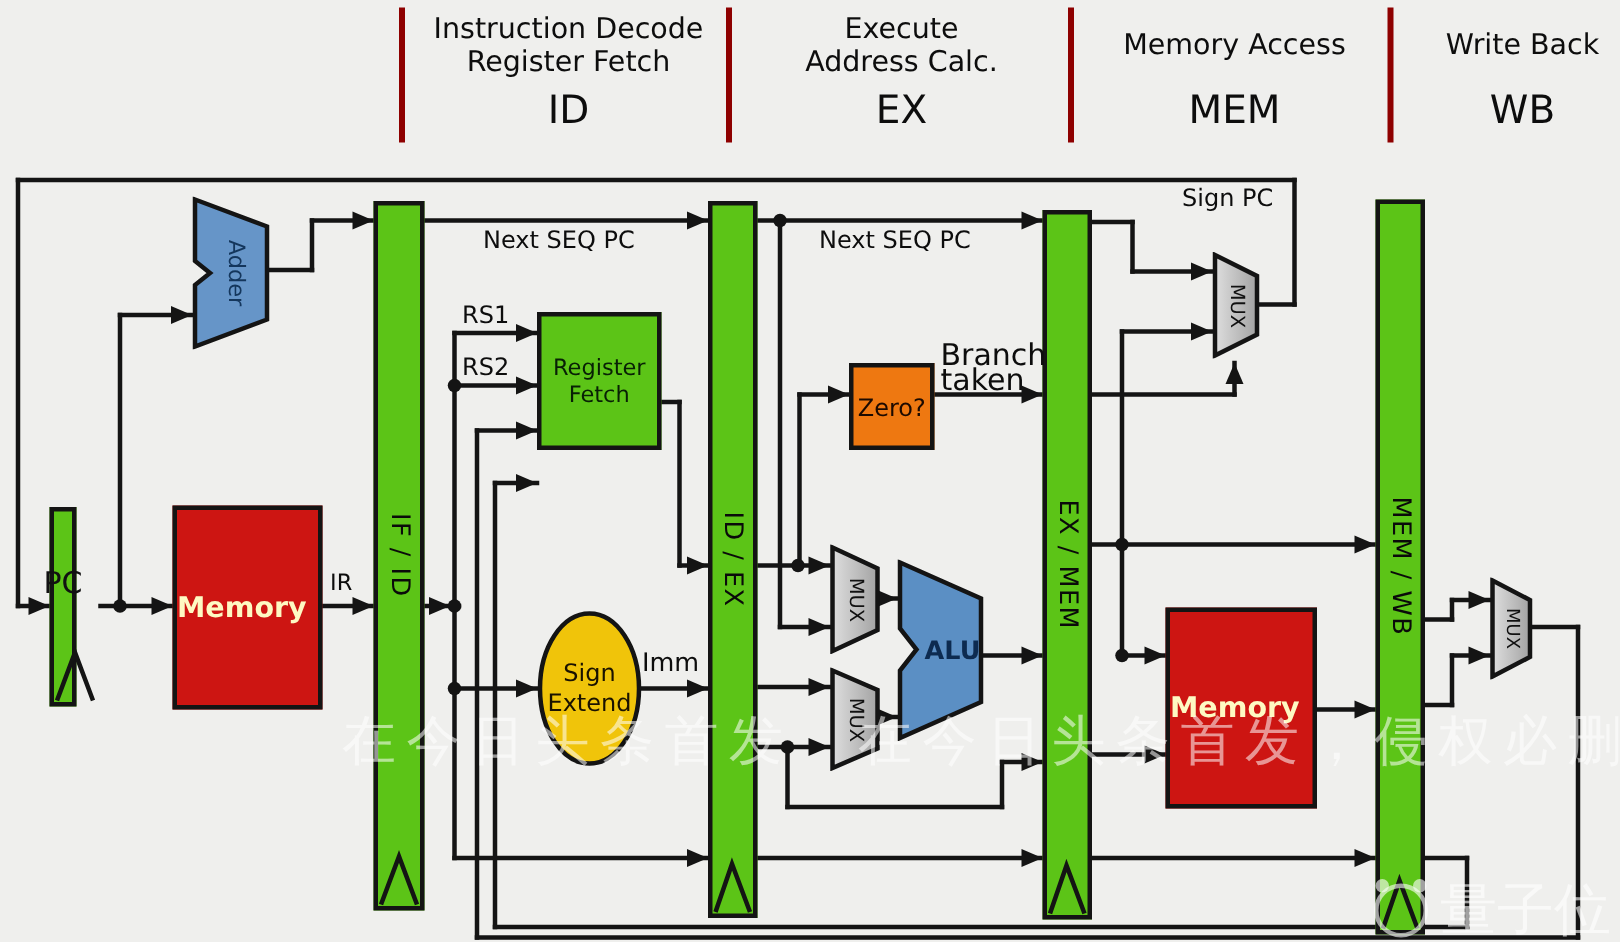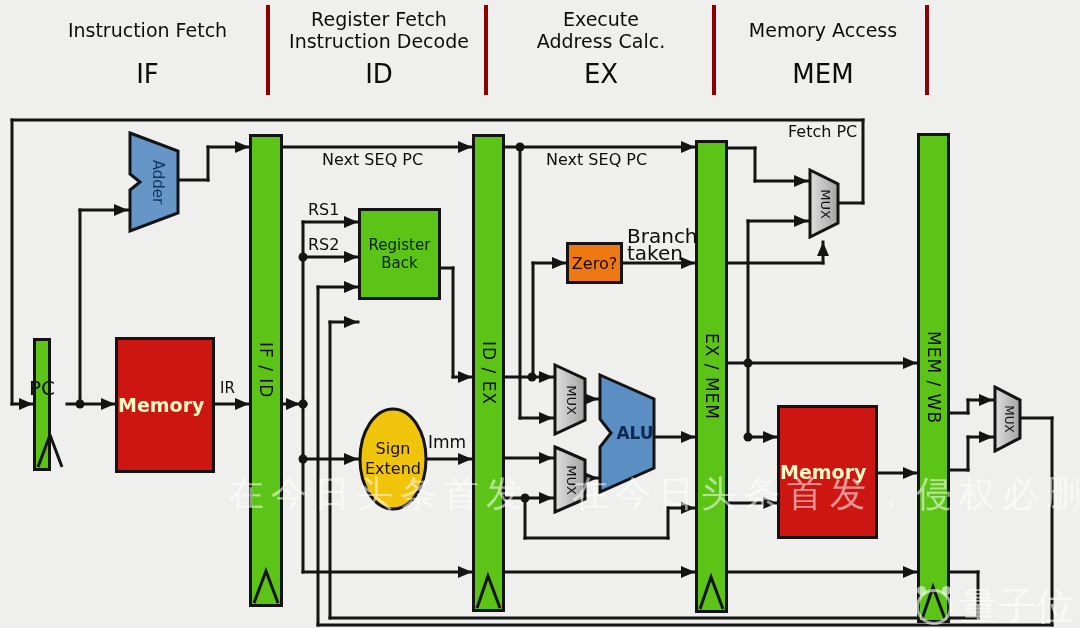--- a/index.html
+++ b/index.html
@@ -39,52 +39,52 @@
     margin-right:8px;position:relative;}
   #logo .pawicon:before,#logo .pawicon:after{content:"";position:absolute;width:9px;height:9px;
     border-radius:50%;background:rgba(255,255,255,0.6);top:-6px;}
   #logo .pawicon:before{left:-2px;} #logo .pawicon:after{right:-2px;}
 </style>
 </head>
 <body>
 
 <div id="canvas">
 
-  <div class="stage" style="left:30px;width:235px;">
-    <div class="title">
-        <span>Instruction Fetch</span>
-        <span></span>
-      </div>
-    <div class="abbr">IF</div>
-  </div>
   <div class="sep" style="left:266px;background:#8e0000;"></div>
   <div class="stage" style="left:280px;width:198px;">
     <div class="title">
+        <span>Instruction Decode</span>
         <span>Register Fetch</span>
-        <span>Instruction Decode</span>
       </div>
     <div class="abbr">ID</div>
   </div>
   <div class="sep" style="left:484px;background:#8e0000;"></div>
   <div class="stage" style="left:496px;width:210px;">
     <div class="title">
         <span>Execute</span>
         <span>Address Calc.</span>
       </div>
     <div class="abbr">EX</div>
   </div>
   <div class="sep" style="left:712px;background:#8e0000;"></div>
   <div class="stage" style="left:724px;width:198px;">
     <div class="title">
         <span>Memory Access</span>
         <span></span>
       </div>
     <div class="abbr">MEM</div>
   </div>
   <div class="sep" style="left:925px;background:#8e0000;"></div>
+  <div class="stage" style="left:950px;width:130px;">
+    <div class="title">
+        <span>Write Back</span>
+        <span></span>
+      </div>
+    <div class="abbr">WB</div>
+  </div>
 
   <svg id="wires" width="1080" height="628">
       <line x1="12" y1="120" x2="863" y2="120" stroke="#141414" stroke-width="3" stroke-linecap="square"></line>
       <line x1="12" y1="404" x2="33" y2="404" stroke="#141414" stroke-width="3" stroke-linecap="square"></line>
       <line x1="67" y1="404" x2="115" y2="404" stroke="#141414" stroke-width="3" stroke-linecap="square"></line>
       <line x1="80" y1="210" x2="128" y2="210" stroke="#141414" stroke-width="3" stroke-linecap="square"></line>
       <line x1="178" y1="180" x2="208" y2="180" stroke="#141414" stroke-width="3" stroke-linecap="square"></line>
       <line x1="208" y1="147" x2="249" y2="147" stroke="#141414" stroke-width="3" stroke-linecap="square"></line>
       <line x1="283" y1="147" x2="472" y2="147" stroke="#141414" stroke-width="3" stroke-linecap="square"></line>
       <line x1="505" y1="147" x2="695" y2="147" stroke="#141414" stroke-width="3" stroke-linecap="square"></line>
@@ -234,24 +234,24 @@
   <div class="redbox comp" style="left:115px;top:337px;width:100px;height:136px;background:#cd1512;">
     <span>Memory</span>
   </div>
 
   <div class="redbox comp" style="left:777px;top:405px;width:101px;height:134px;background:#cd1512;">
     <span>Memory</span>
   </div>
 
   <div class="greenbox comp" style="left:358px;top:208px;width:83px;height:92px;background:#5cc417;">
     <span>Register</span>
-    <span>Back</span>
-  </div>
-
-  <div class="orangebox comp" style="left:566px;top:242px;width:57px;height:42px;background:#ee7811;">
+    <span>Fetch</span>
+  </div>
+
+  <div class="orangebox comp" style="left:566px;top:242px;width:57px;height:58px;background:#ee7811;">
     <span>Zero?</span>
   </div>
 
   <svg class="shape comp" style="left:357px;top:406px;" width="72" height="106">
     <ellipse cx="36" cy="53" rx="33" ry="50" fill="#f0c40a" stroke="#141414" stroke-width="3"></ellipse>
     <text x="36" y="48" text-anchor="middle" font-size="16" fill="#1a1200">Sign</text>
     <text x="36" y="68" text-anchor="middle" font-size="16" fill="#1a1200">Extend</text>
   </svg>
 
   <svg class="shape comp" style="left:128px;top:131px;" width="52" height="102">
@@ -300,21 +300,21 @@
           <stop offset="0" stop-color="#dedede"></stop>
           <stop offset="1" stop-color="#a3a3a3"></stop>
         </linearGradient>
       </defs>
     <polygon points="2,2 27,15 27,53 2,66" fill="url(#g4)" stroke="#141414" stroke-width="3"></polygon>
     <text x="15" y="34" text-anchor="middle" dominant-baseline="middle" transform="rotate(90 15 34)" font-size="12" fill="#111">MUX</text>
   </svg>
 
   <div class="wlabel comp" style="left:322px;top:151px;">Next SEQ PC</div>
   <div class="wlabel comp" style="left:546px;top:151px;">Next SEQ PC</div>
-  <div class="wlabel comp" style="left:788px;top:123px;">Fetch PC</div>
+  <div class="wlabel comp" style="left:788px;top:123px;">Sign PC</div>
   <div class="wlabel comp" style="left:308px;top:201px;">RS1</div>
   <div class="wlabel comp" style="left:308px;top:236px;">RS2</div>
   <div class="wlabel comp" style="left:220px;top:380px;font-size:15px;text-align:right;">IR</div>
   <div class="wlabel comp" style="left:428px;top:434px;font-size:17px;">Imm</div>
   <div class="wlabel comp" style="left:627px;top:228px;font-size:20px;">
     <div>Branch</div>
       <div>taken</div>
   </div>
 
   <div class="wm" id="wm-main">在今日头条首发　在今日头条首发，侵权必删</div>

